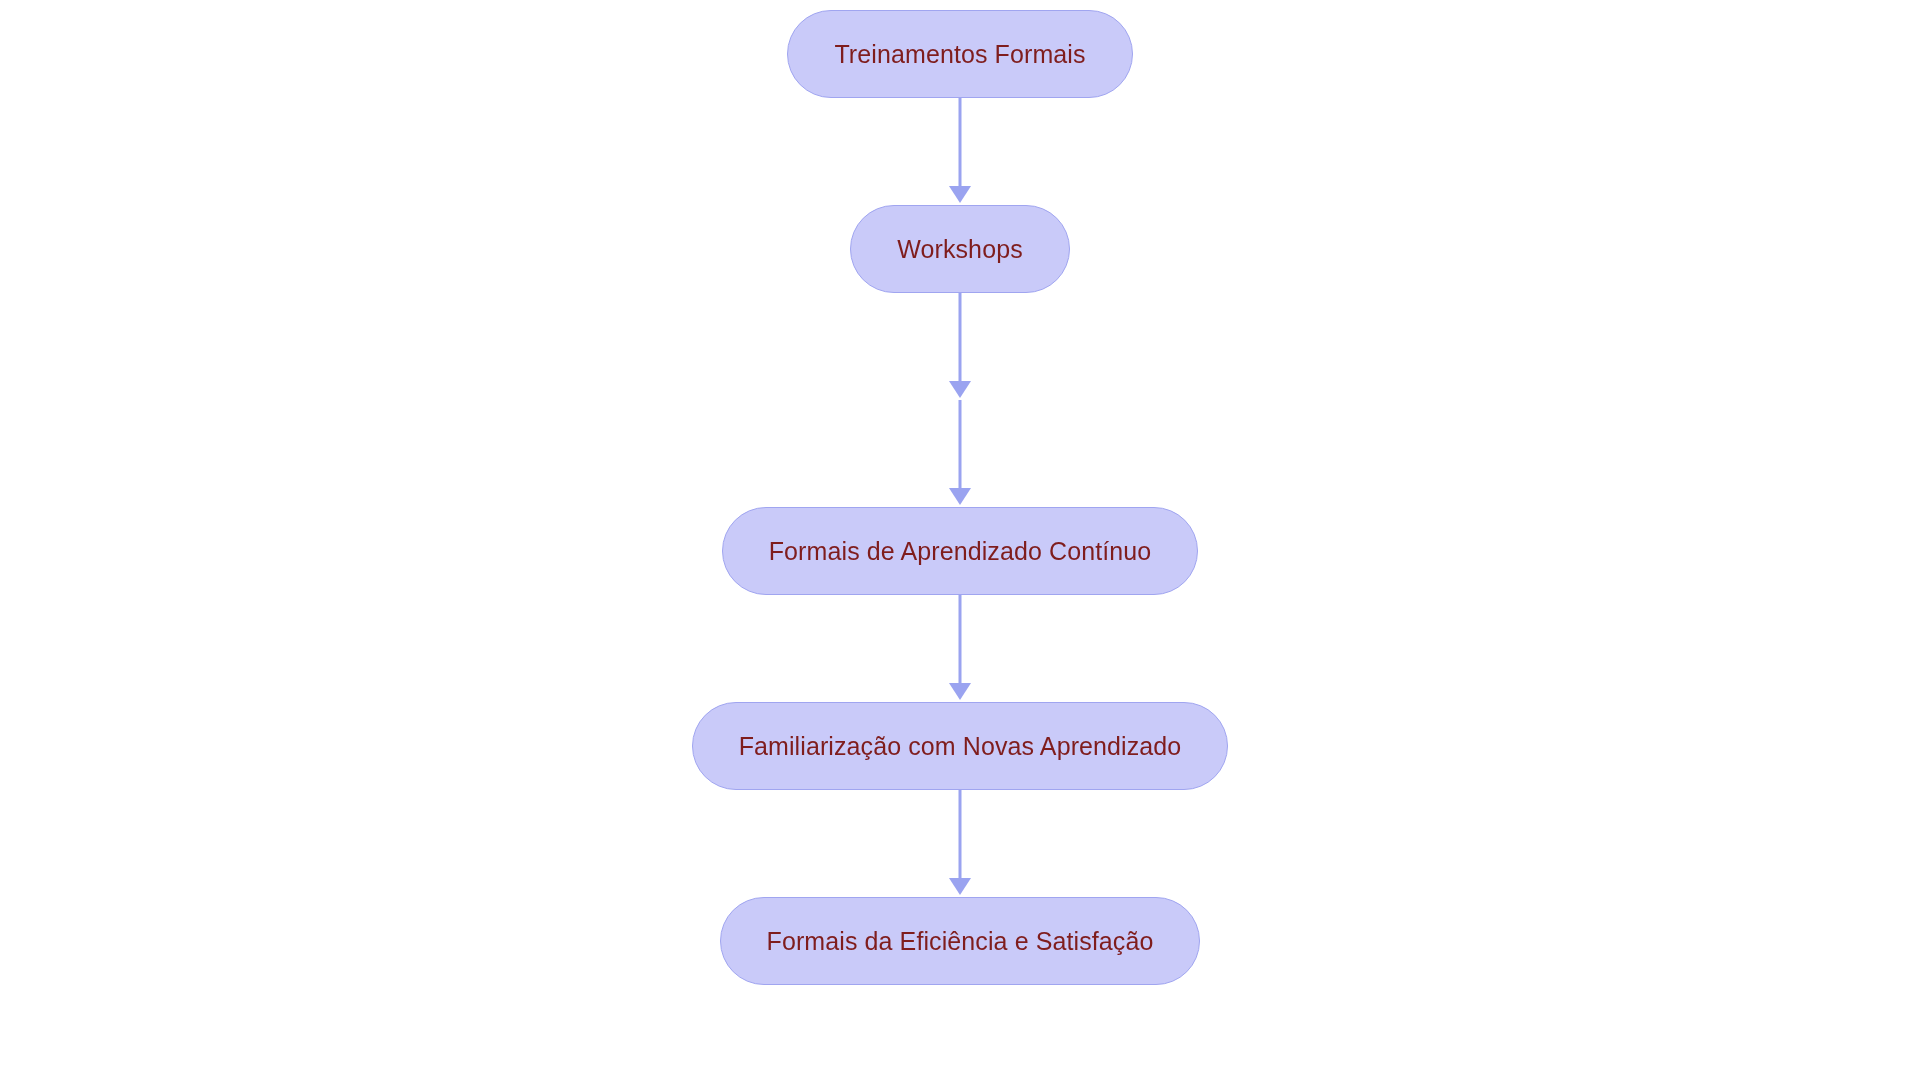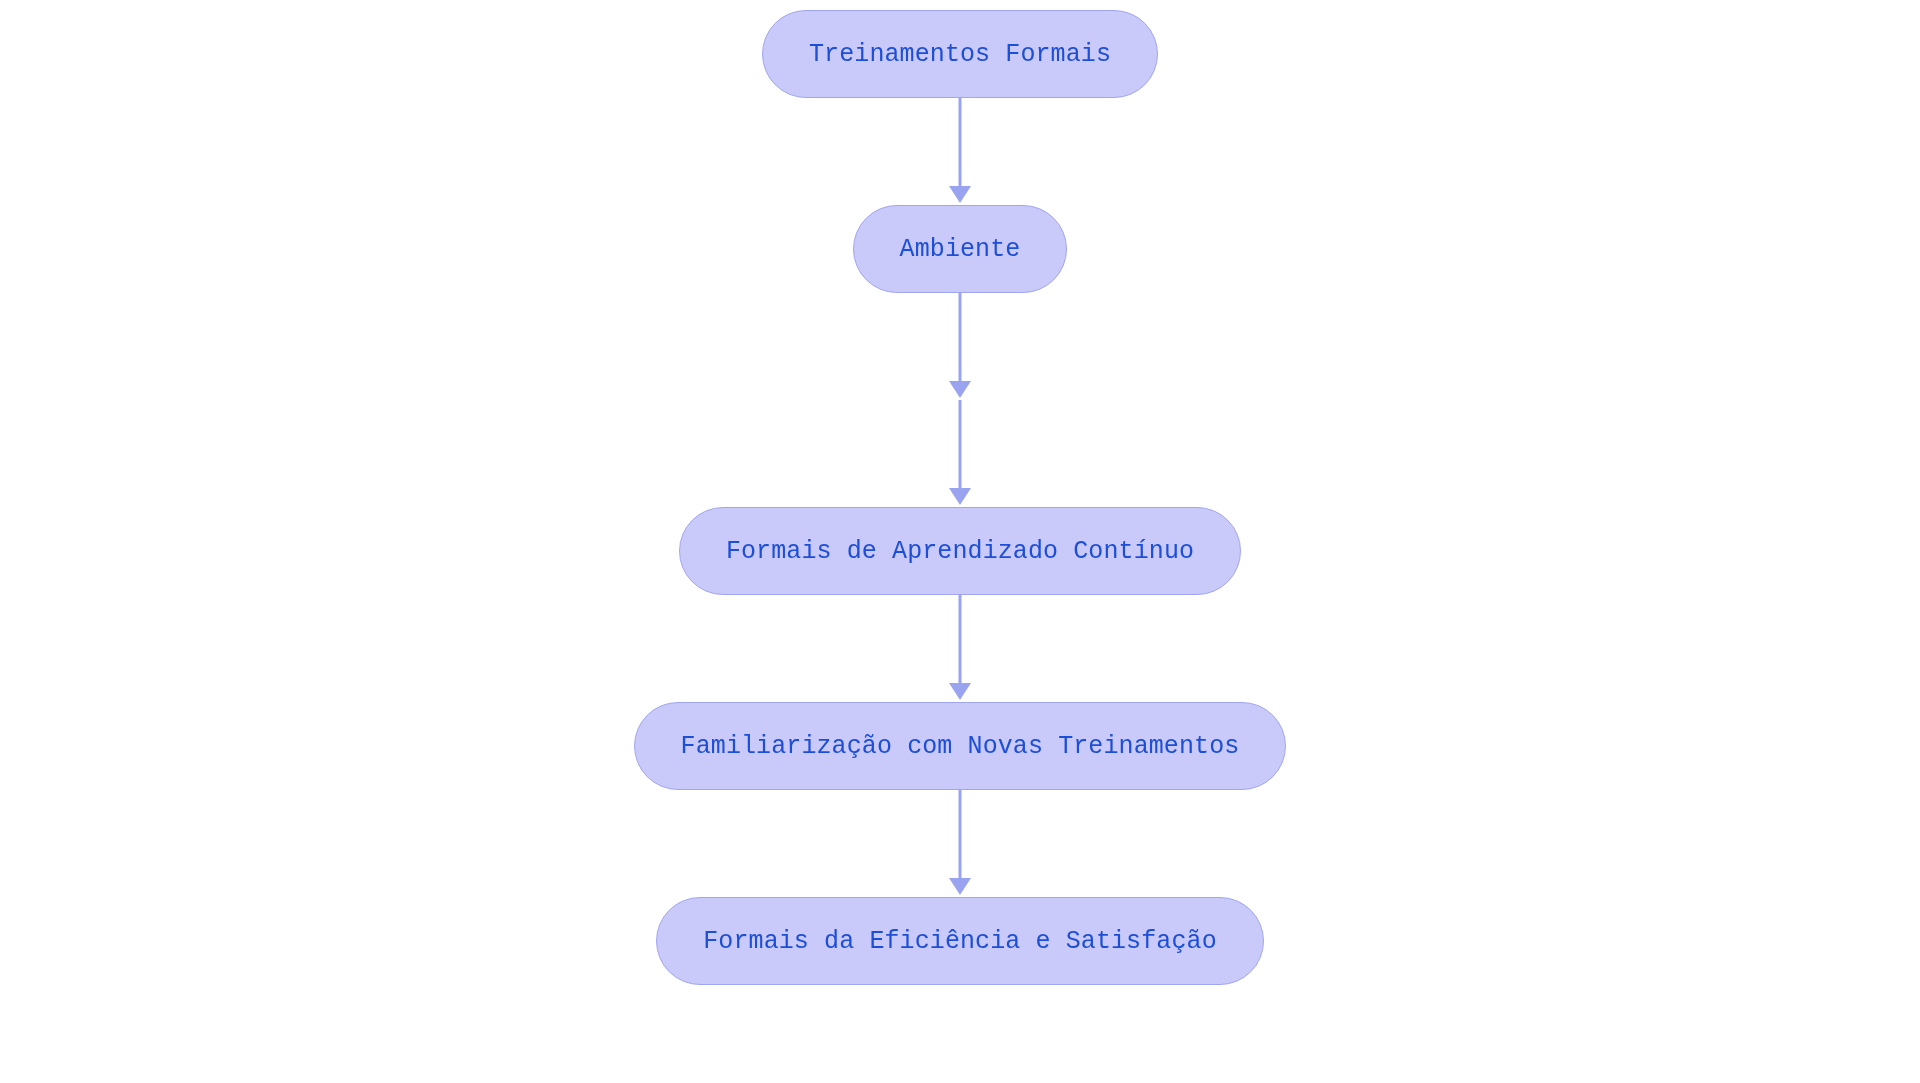--- a/index.html
+++ b/index.html
@@ -45,22 +45,21 @@
     color: #3333cc;
     font-size: 25px;
     font-weight: 400;
     line-height: 1;
     white-space: nowrap;
     letter-spacing: 0.1px;
   }
 
   .node-label {
     display: block;
-    color: #1d4ed8;
-    font-family: Liberation Mono, monospace;
+    color: #7f1d1d;
   }
 
   .connector {
     position: relative;
     width: 24px;
     height: 107px;
     display: flex;
     justify-content: center;
   }
 
@@ -100,21 +99,21 @@
     <div class="node">
       <span class="node-label">Treinamentos Formais</span>
     </div>
 
     <div class="connector">
       <span class="connector-line"></span>
       <span class="connector-head"></span>
     </div>
 
     <div class="node">
-      <span class="node-label">Ambiente</span>
+      <span class="node-label">Workshops</span>
     </div>
 
     <div class="connector">
       <span class="connector-line"></span>
       <span class="connector-head"></span>
     </div>
 
 
     <div class="connector">
       <span class="connector-line"></span>
@@ -124,21 +123,21 @@
     <div class="node">
       <span class="node-label">Formais de Aprendizado Contínuo</span>
     </div>
 
     <div class="connector">
       <span class="connector-line"></span>
       <span class="connector-head"></span>
     </div>
 
     <div class="node">
-      <span class="node-label">Familiarização com Novas Treinamentos</span>
+      <span class="node-label">Familiarização com Novas Aprendizado</span>
     </div>
 
     <div class="connector">
       <span class="connector-line"></span>
       <span class="connector-head"></span>
     </div>
 
     <div class="node">
       <span class="node-label">Formais da Eficiência e Satisfação</span>
     </div>

